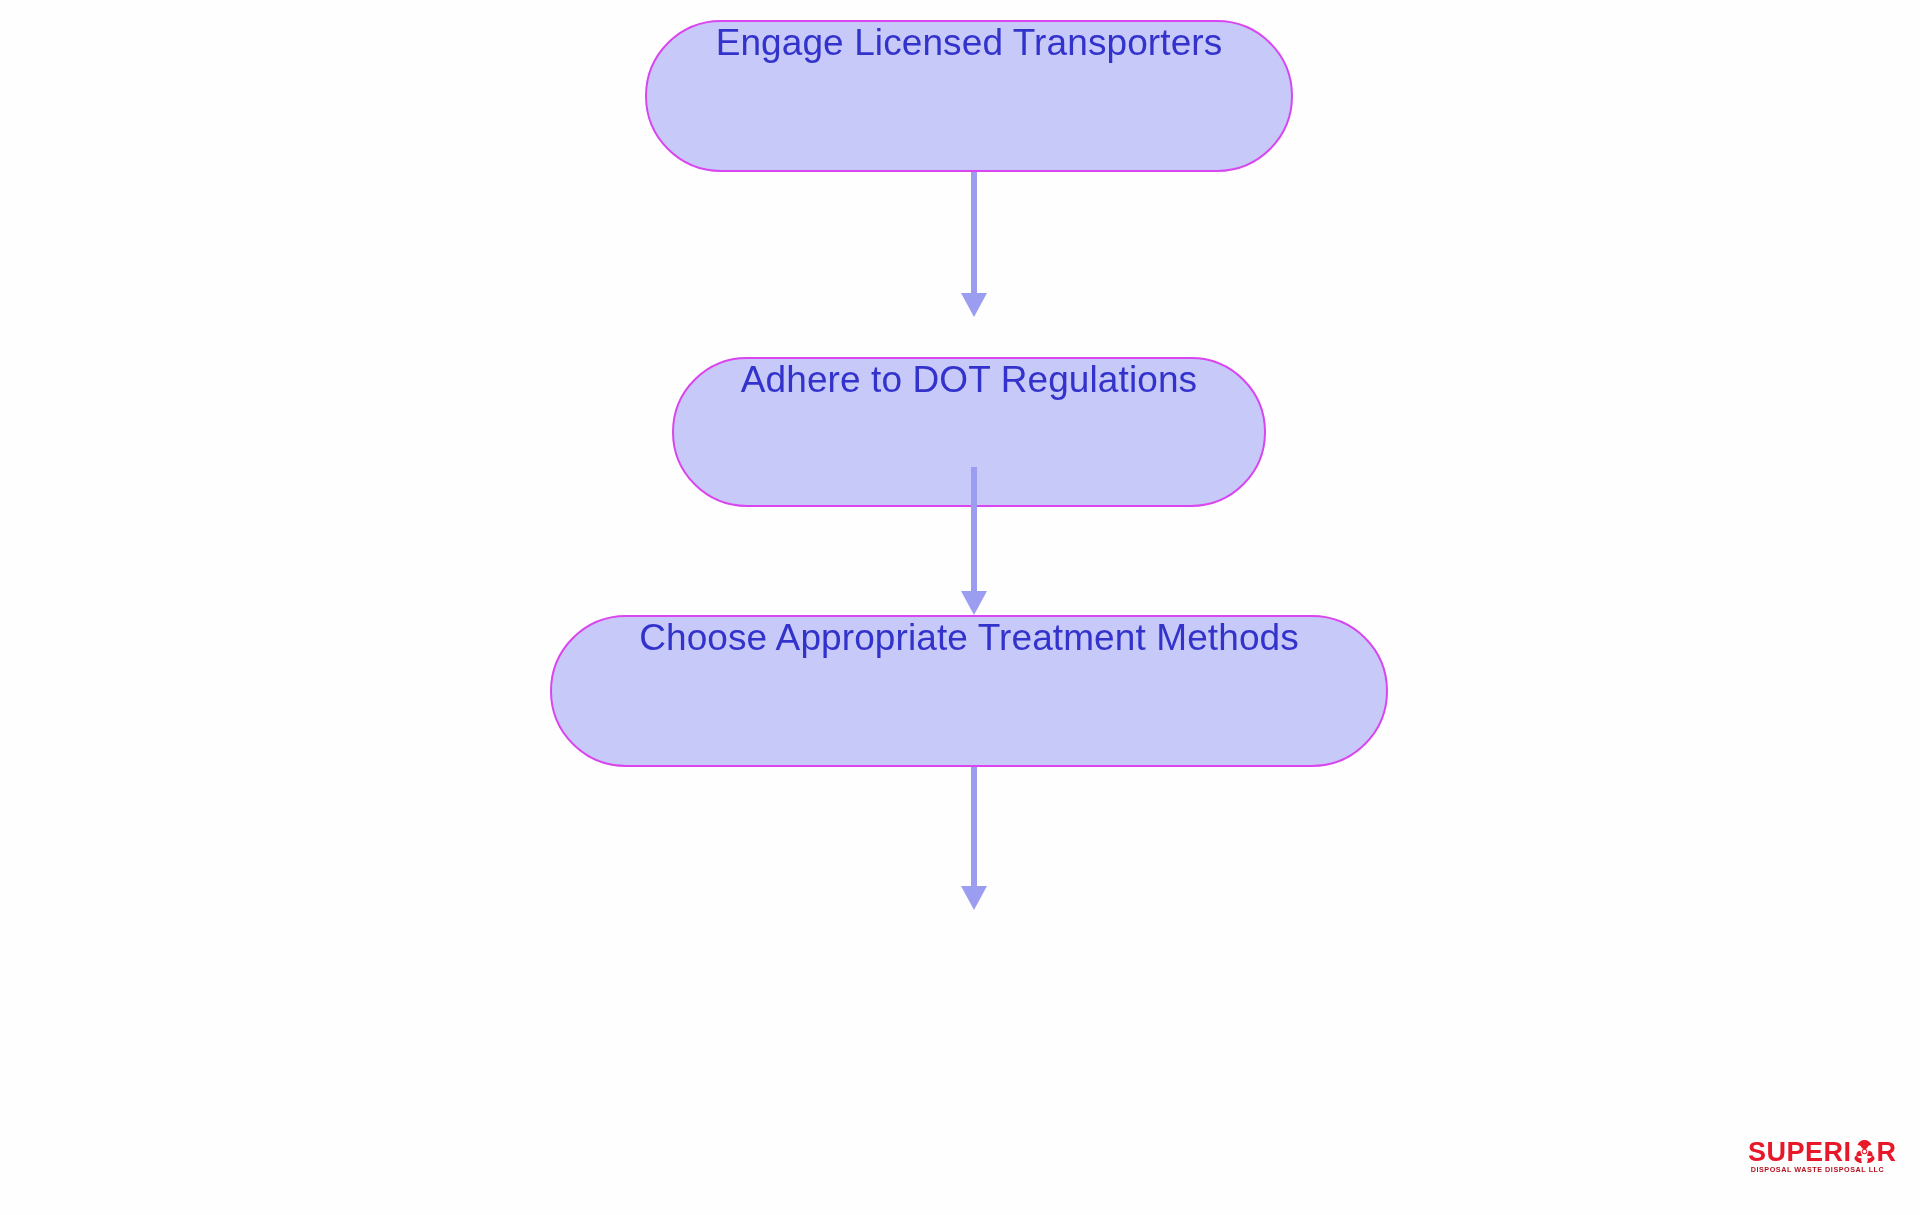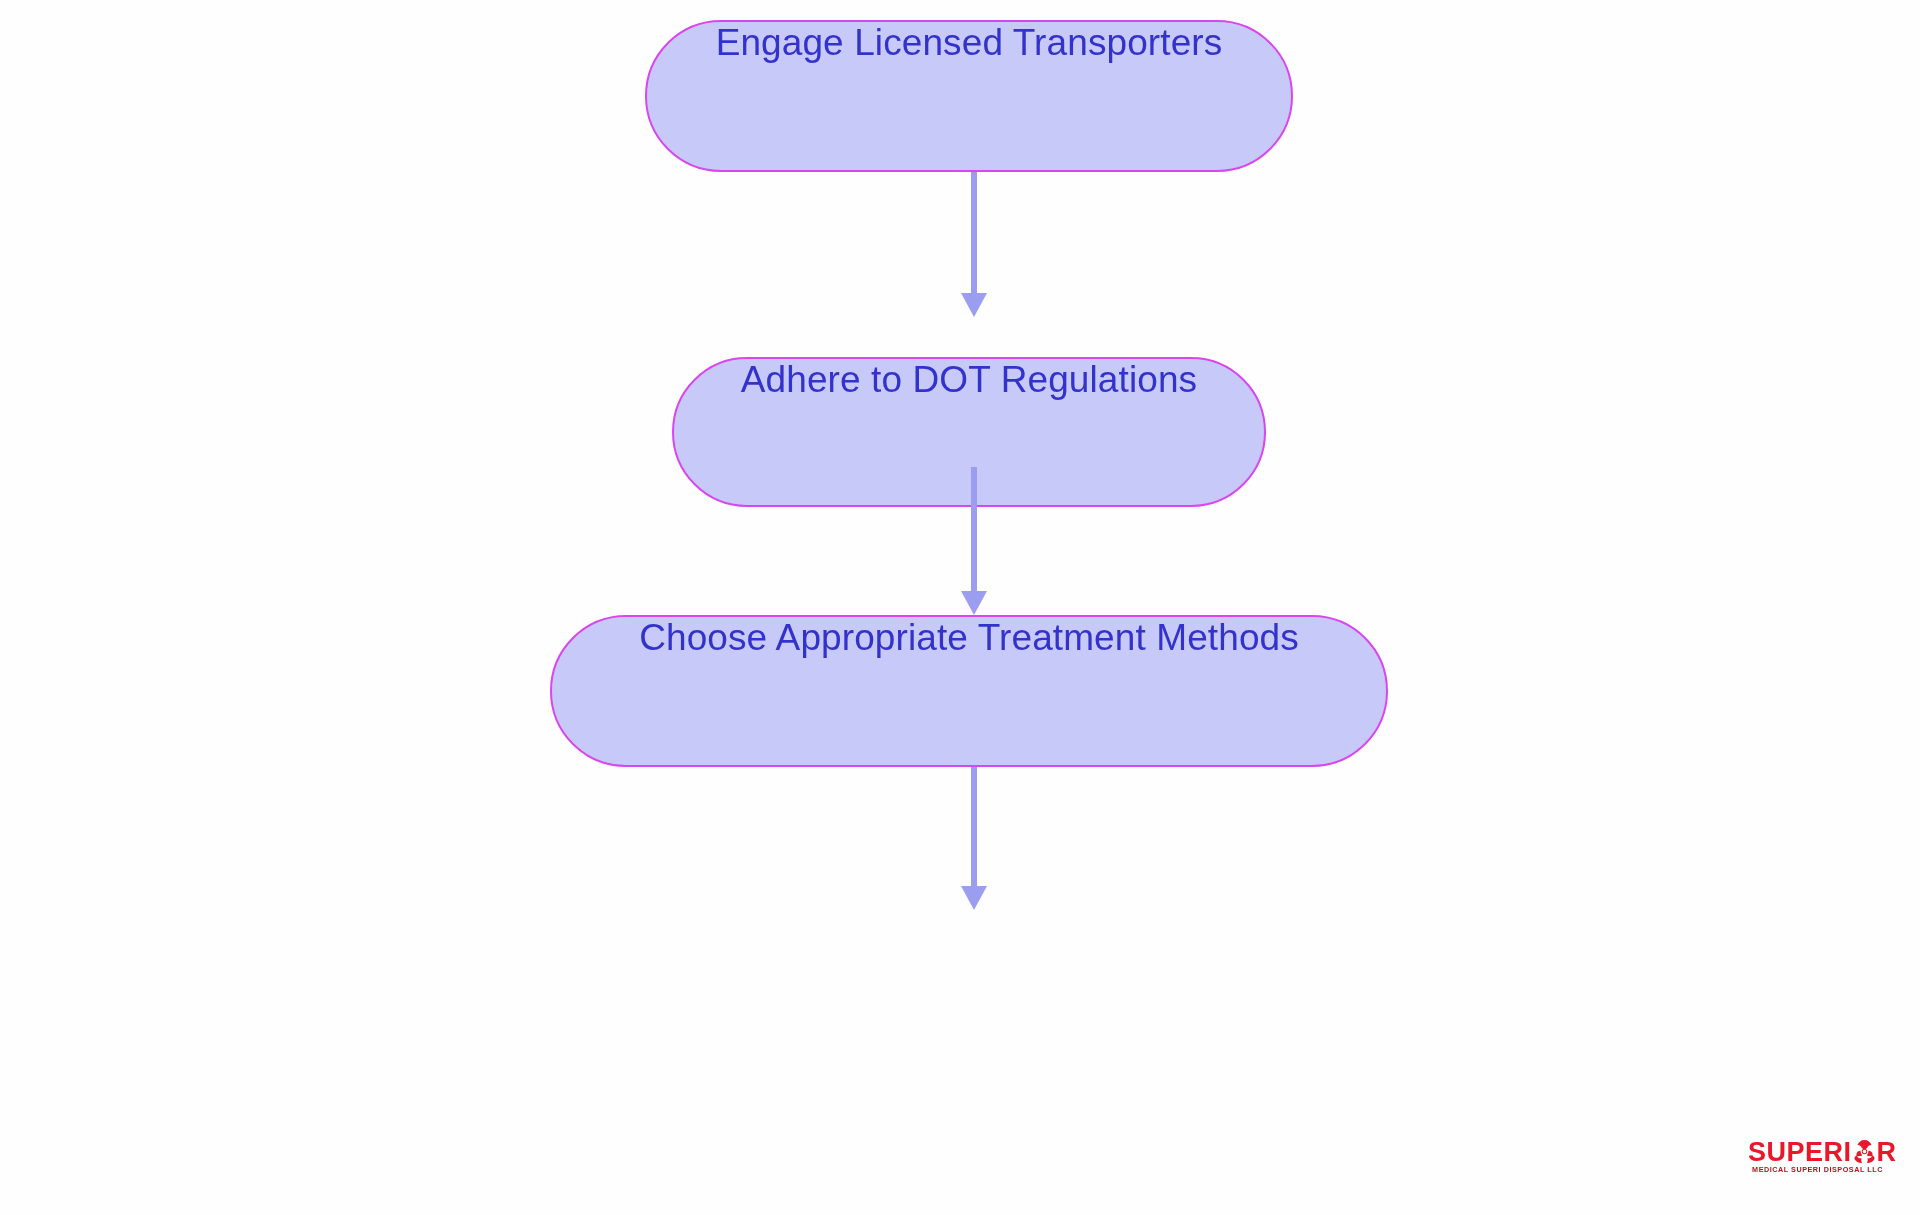--- a/index.html
+++ b/index.html
@@ -200,16 +200,16 @@
               <path d="M50 4c-13 0-24 8-28 20 7 0 13 3 17 8 3-4 7-6 11-6s8 2 11 6c4-5 10-8 17-8C74 12 63 4 50 4z"></path>
               <path d="M10 80c6 11 18 17 30 16-3-6-4-13-2-19-5 1-9 0-13-2-3-2-5-6-6-10-6 3-10 8-9 15z"></path>
               <path d="M90 80c1-7-3-12-9-15-1 4-3 8-6 10-4 2-8 3-13 2 2 6 1 13-2 19 12 1 24-5 30-16z"></path>
               <path d="M50 24c-6 0-11 3-14 8 5 3 9 8 11 14h6c2-6 6-11 11-14-3-5-8-8-14-8z"></path>
               <path d="M20 54c-3 5-3 11 0 16 5-2 11-3 17-1l3-5c-4-5-6-11-6-17-5-1-10 2-14 7z"></path>
               <path d="M80 54c-4-5-9-8-14-7 0 6-2 12-6 17l3 5c6-2 12-1 17 1 3-5 3-11 0-16z"></path>
             </g>
             <circle cx="50" cy="50" r="7" fill="#ffffff"></circle>
           </svg></span><span class="word-b">R</span>
     </span>
-    <span class="logo-subtext">MEDICAL SUPERI DISPOSAL LLC</span>
+    <span class="logo-subtext">DISPOSAL WASTE DISPOSAL LLC</span>
   </div>
 
 </div>
 
 </body></html>

